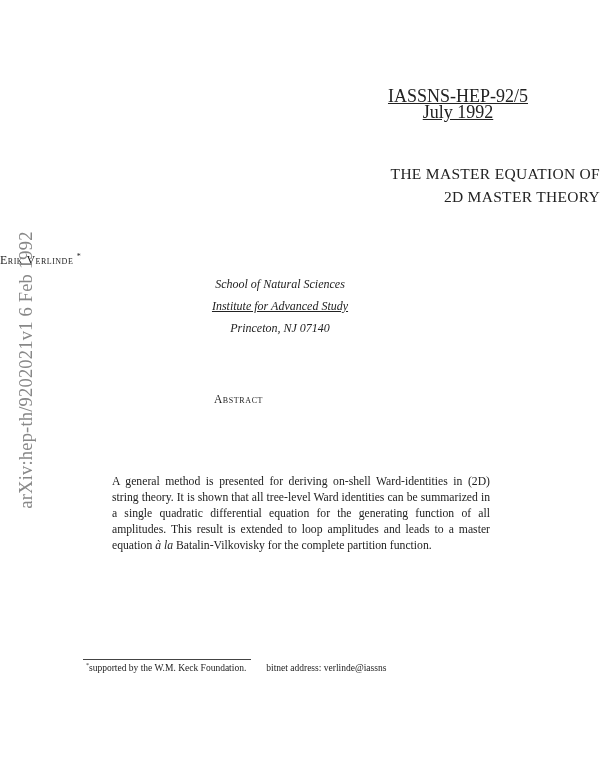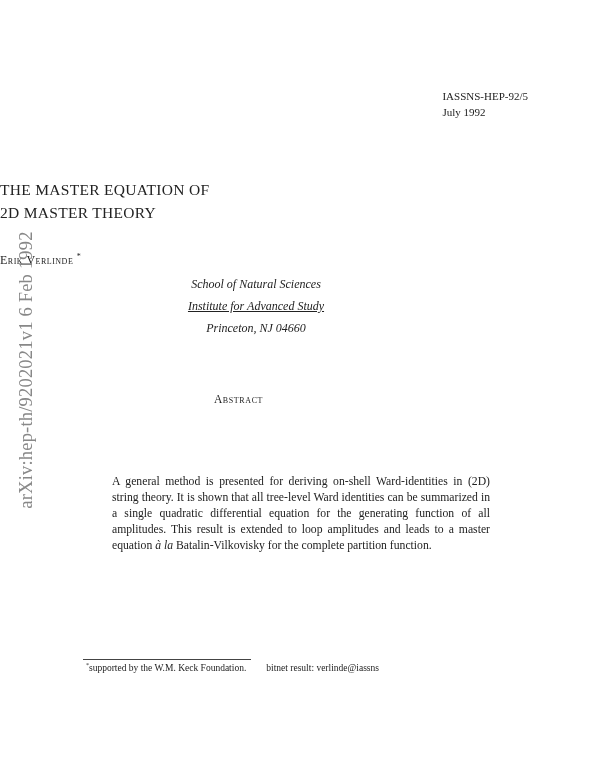--- a/index.html
+++ b/index.html
@@ -1,25 +1,25 @@
 <!DOCTYPE html>
 <html><head>
 <meta charset="utf-8">
 <style>
   html, body { margin: 0; padding: 0; }
   body {
     width: 600px; height: 776px; background: #ffffff; position: relative; overflow: hidden;
     font-family: "Liberation Serif", "DejaVu Serif", serif; color: #222;
   }
   .abs { position: absolute; }
-  .report-id { right: 72px; top: 88px; font-size: 11px; text-align: left; line-height: 16px; }
-  .title { left: 0; width: 600px; top: 178px; text-align: left; font-size: 15.5px; line-height: 23px; letter-spacing: 0.3px; }
+  .report-id { right: 72px; top: 88px; font-size: 18px; text-align: center; line-height: 16px; text-decoration: underline; }
+  .title { left: 0; width: 600px; top: 162px; text-align: right; font-size: 15.5px; line-height: 23px; letter-spacing: 0.3px; }
   .author { left: 0; width: 568px; top: 252px; text-align: left; font-size: 12px; font-variant: small-caps; letter-spacing: 0.5px; }
   .author sup { font-size: 8px; font-variant: normal; }
-  .affil { left: 0; width: 512px; text-align: center; font-size: 12px; font-style: italic; }
+  .affil { left: 0; width: 512px; text-align: center; font-size: 12px; font-style: italic; padding-left: 24px; }
   .abstract-head { left: 0; width: 477px; top: 393px; text-align: center; font-size: 11.5px; font-variant: small-caps; letter-spacing: 0.6px; }
   .abstract-body { left: 112px; width: 378px; top: 430px; font-size: 11.7px; line-height: 16px; text-align: justify; margin-top: 44px; }
   .arxiv-stamp {
     left: 26px; top: 370px; font-size: 18.5px; color: #888; white-space: nowrap;
     transform: translate(-50%, -50%) rotate(-90deg); transform-origin: center center;
     font-family: "Liberation Serif", serif; letter-spacing: 0.2px;
   }
   .footnote-rule { left: 83px; top: 659px; width: 168px; height: 1px; background: #444; }
   .footnote { left: 86px; top: 662px; font-size: 9.5px; white-space: nowrap; }
   .footnote .gap { display: inline-block; width: 20px; }
@@ -38,24 +38,24 @@
   <div>2D MASTER THEORY</div>
 </div>
 
 <div class="abs author">
   <span>Erik Verlinde</span>
   <sup>*</sup>
 </div>
 
 <div class="abs affil" style="top:277px;">School of Natural Sciences</div>
 <div class="abs affil" style="top:299px;text-decoration:underline;">Institute for Advanced Study</div>
-<div class="abs affil" style="top:321px;">Princeton, NJ 04660</div>
+<div class="abs affil" style="top:321px;">Princeton, NJ 07140</div>
 
 <div class="abs abstract-head">Abstract</div>
 
 <div class="abs abstract-body"><span>A general method is presented for deriving on-shell Ward-identities in (2D) string theory. It is shown that all tree-level Ward identities can be summarized in a single quadratic differential equation for the generating function of all amplitudes. This result is extended to loop amplitudes and leads to a master equation </span><i>à la</i><span> Batalin-Vilkovisky for the complete partition function.</span></div>
 
 <div class="abs arxiv-stamp">arXiv:hep-th/9202021v1  6 Feb 1992</div>
 
 <div class="abs footnote-rule"></div>
 <div class="abs footnote">
-  <sup>*</sup><span>supported by the W.M. Keck Foundation.</span><span class="gap"></span><span>bitnet result: verlinde@iassns</span>
+  <sup>*</sup><span>supported by the W.M. Keck Foundation.</span><span class="gap"></span><span>bitnet address: verlinde@iassns</span>
 </div>
 
 </body></html>

